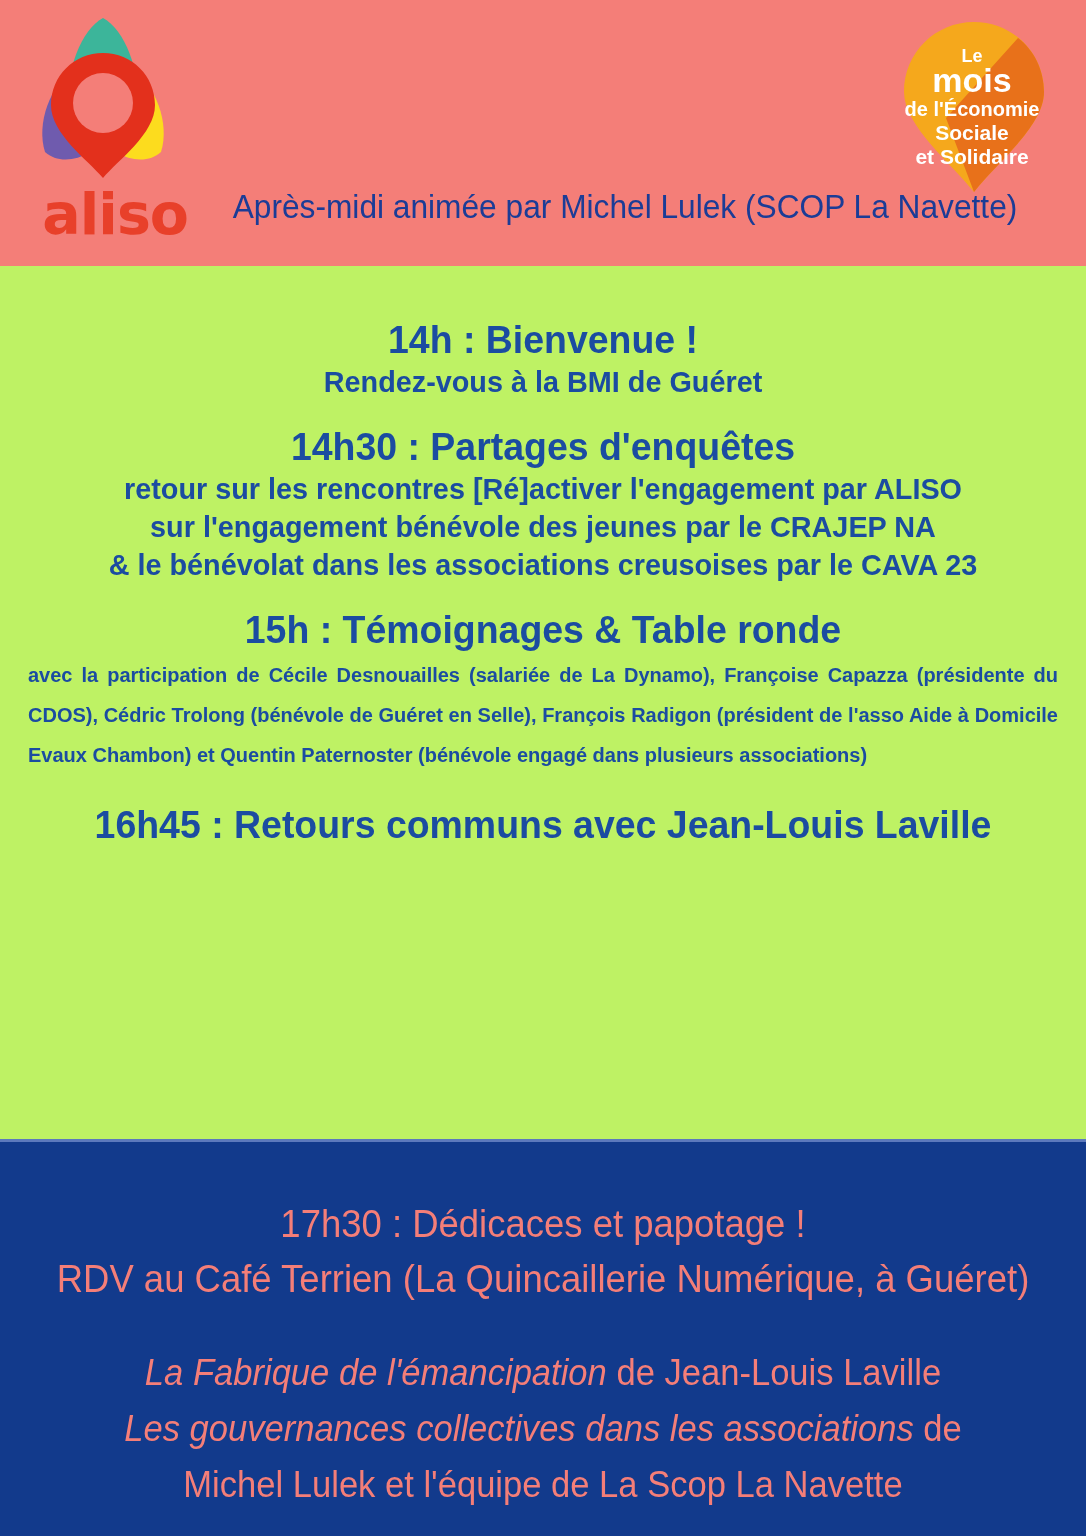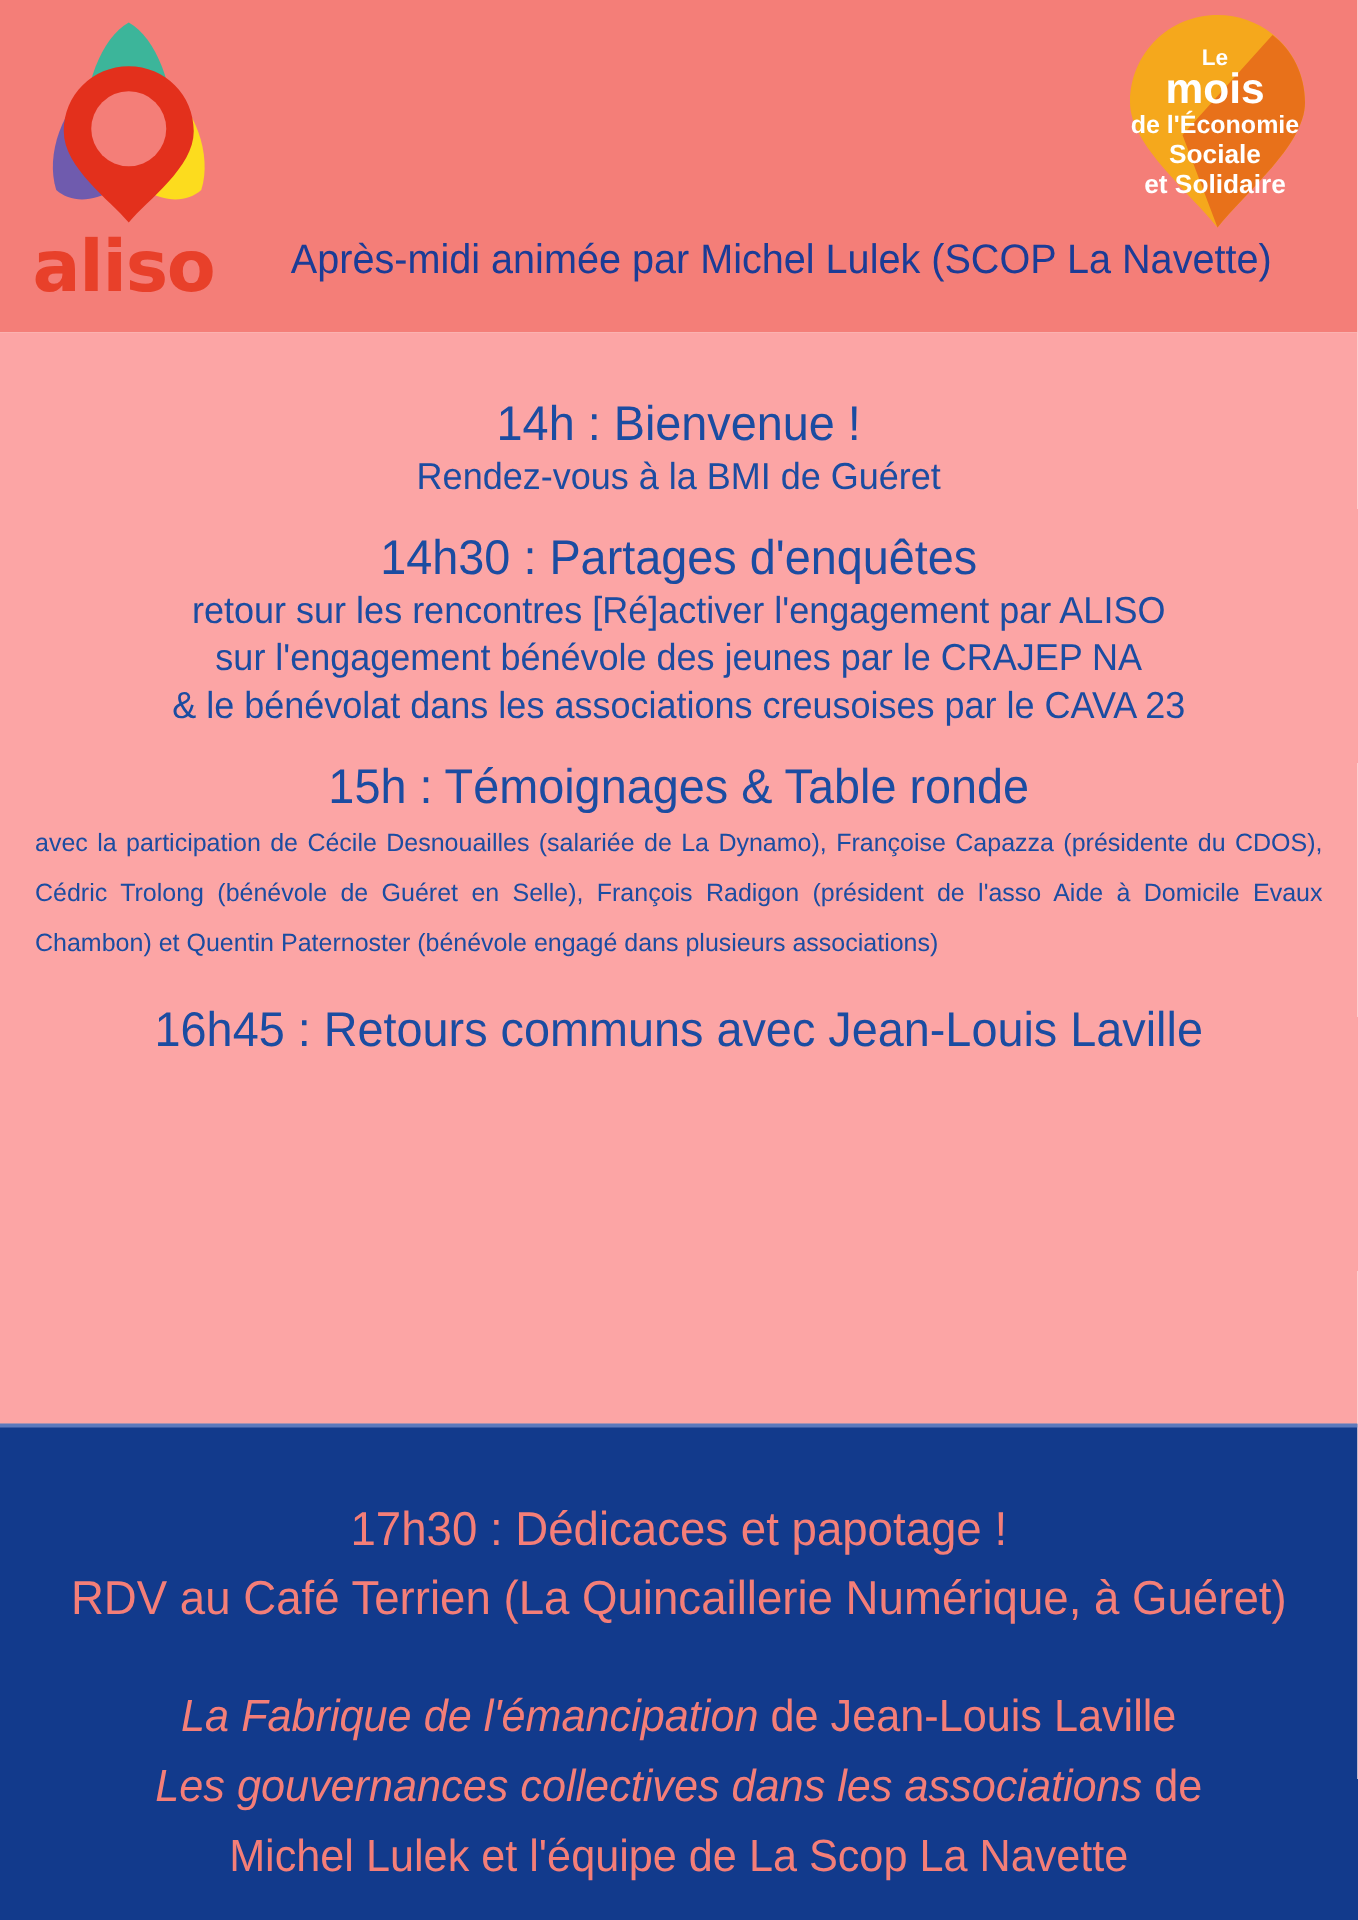--- a/index.html
+++ b/index.html
@@ -47,34 +47,34 @@
     left: 10px;
     top: 4px;
     width: 150px;
     height: 168px;
   }
   .aliso-word {
     position: absolute;
     left: 8px;
     top: 176px;
     width: 162px;
-    text-align: left;
+    text-align: right;
     font-family: "DejaVu Sans", sans-serif;
     font-weight: bold;
     font-size: 57px;
     line-height: 60px;
     letter-spacing: -1px;
     color: #E8402A;
   }
 
   
   .ess-logo {
     position: absolute;
     right: 28px;
-    top: 4px;
+    top: 14px;
     width: 168px;
     height: 182px;
   }
 
   
   .header-titles {
     position: absolute;
     left: 190px;
     right: 190px;
     top: 14px;
@@ -114,24 +114,25 @@
     color: #1B3C96;
     transform: scaleX(0.96);
     transform-origin: center;
     white-space: nowrap;
   }
 
   
   .body-section {
     position: relative;
     flex: 0 0 873px;
-    background: #fca5a5;
+    background: #bef264;
     padding: 28px 26px 0 26px;
     box-sizing: border-box;
     color: #1B4CA1;
+    font-weight: bold;
   }
 
   .block { margin: 0 0 22px 0; }
 
   .slot-title {
     text-align: center;
     font-family: "Liberation Sans Narrow", "Liberation Sans", sans-serif;
     font-size: 39px;
     line-height: 47px;
     color: #1B4CA1;

